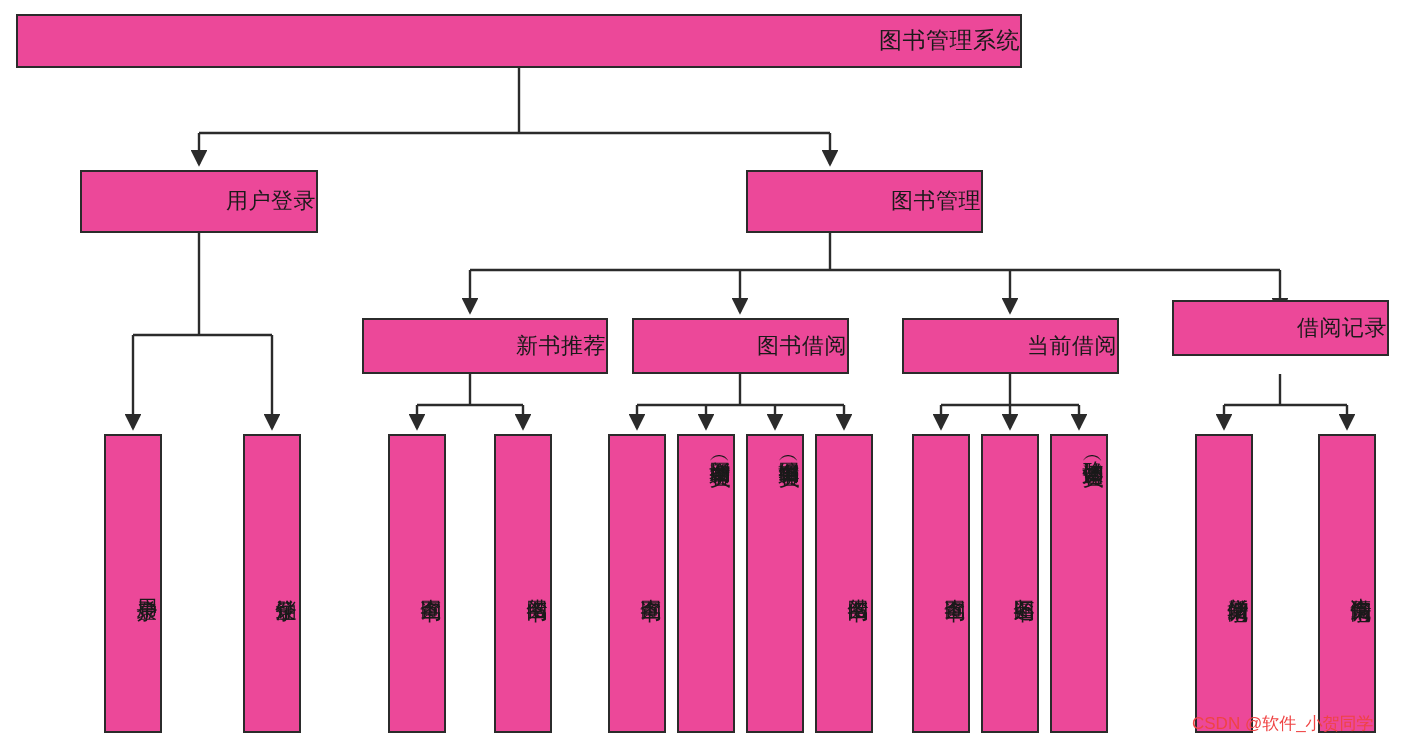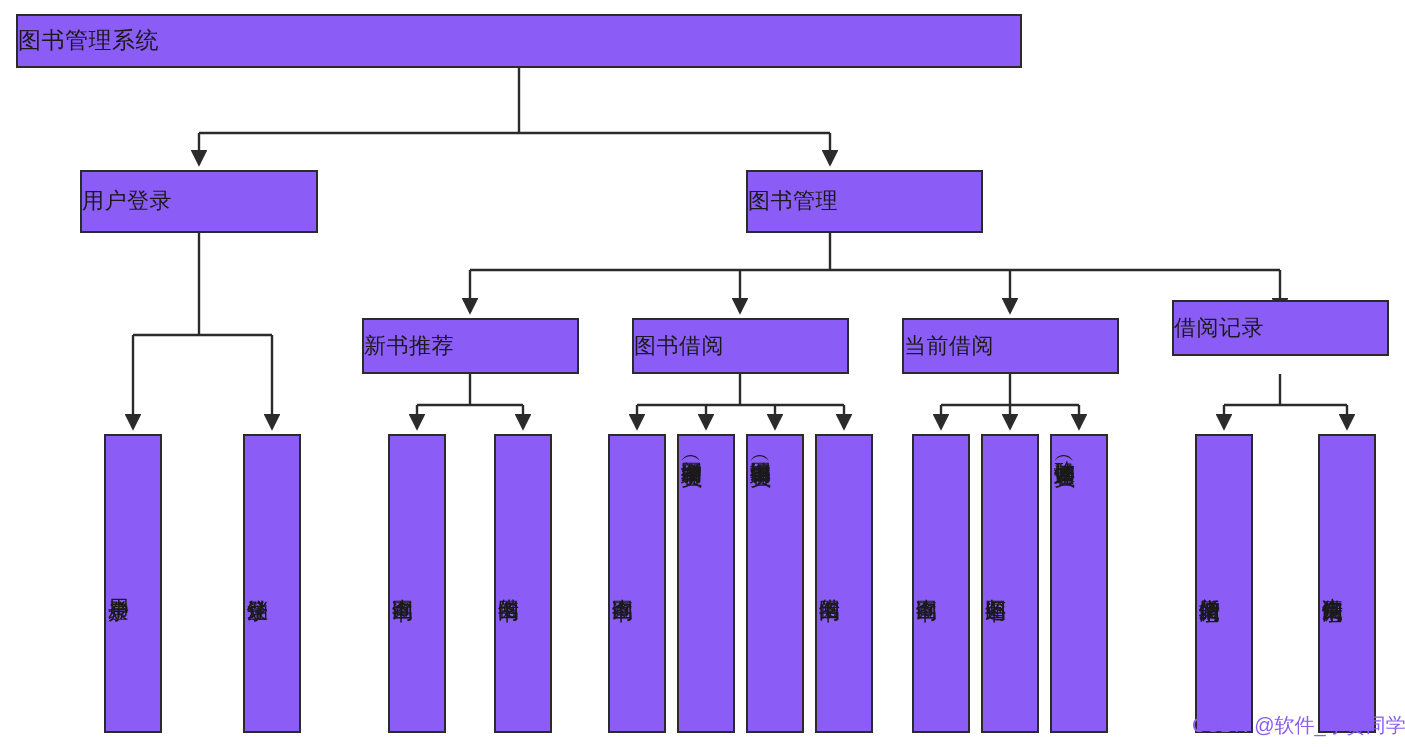--- a/index.html
+++ b/index.html
@@ -23,24 +23,24 @@
     left: 0;
     top: 0;
     width: 1405px;
     height: 747px;
     pointer-events: none;
   }
   .node {
     position: absolute;
     box-sizing: border-box;
     border: 2px solid #2b2b2b;
-    background: #8b5cf6;
+    background: #ec4899;
     display: flex;
     align-items: center;
-    justify-content: flex-start;
+    justify-content: flex-end;
     z-index: 2;
   }
   .node .label {
     display: block;
     text-align: center;
     color: #1a1a1a;
     letter-spacing: 0.5px;
   }
   
   .node.h .label {
@@ -65,22 +65,22 @@
     max-height: 100%;
   }
   .node.v.mid {
     align-items: center;
     padding-top: 0;
   }
   #watermark {
     position: absolute;
     left: 1192px;
     top: 712px;
-    font-size: 20px;
-    color: #8b5cf6;
+    font-size: 17px;
+    color: #ef4444;
     white-space: nowrap;
     z-index: 5;
     font-family: "Liberation Sans", "DejaVu Sans", sans-serif;
   }
 </style>
 </head>
 <body>
 
 <div id="canvas">
 
@@ -140,21 +140,21 @@
     <span class="label">图书管理系统</span>
   </div>
 
   <div class="node h" style="left:80px; top:170px; width:238px; height:63px;">
     <span class="label">用户登录</span>
   </div>
   <div class="node h" style="left:746px; top:170px; width:237px; height:63px;">
     <span class="label">图书管理</span>
   </div>
 
-  <div class="node h" style="left:362px; top:318px; width:217px; height:56px;">
+  <div class="node h" style="left:362px; top:318px; width:246px; height:56px;">
     <span class="label">新书推荐</span>
   </div>
   <div class="node h" style="left:902px; top:318px; width:217px; height:56px;">
     <span class="label">当前借阅</span>
   </div>
   <div class="node h" style="left:632px; top:318px; width:217px; height:56px;">
     <span class="label">图书借阅</span>
   </div>
   <div class="node h" style="left:1172px; top:300px; width:217px; height:56px;">
     <span class="label">借阅记录</span>

